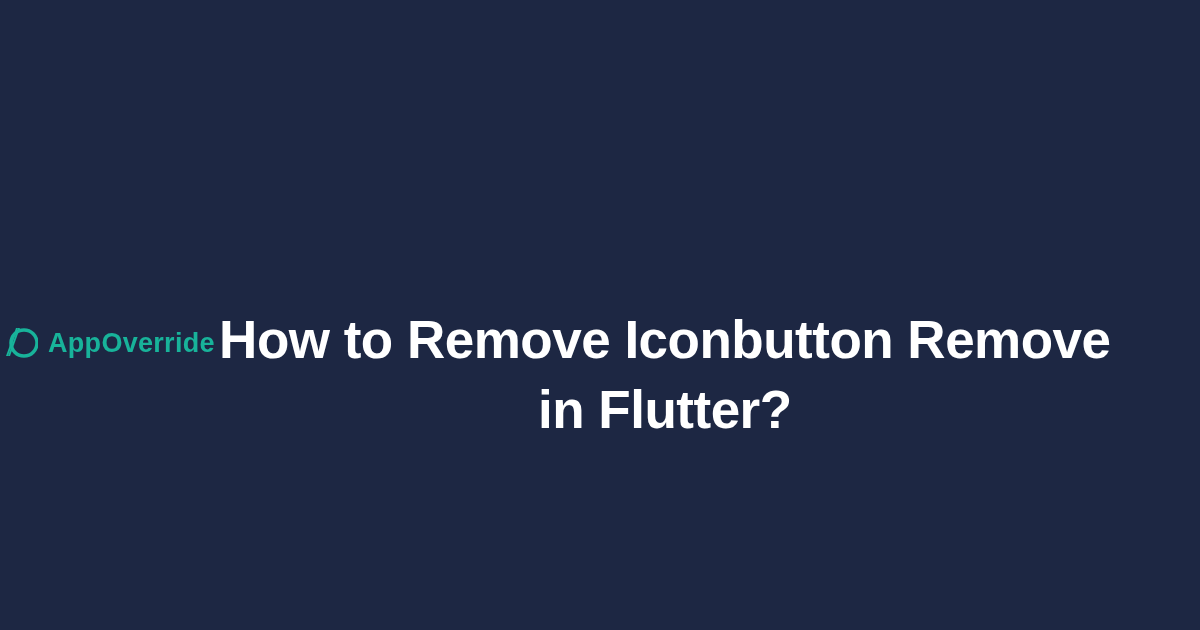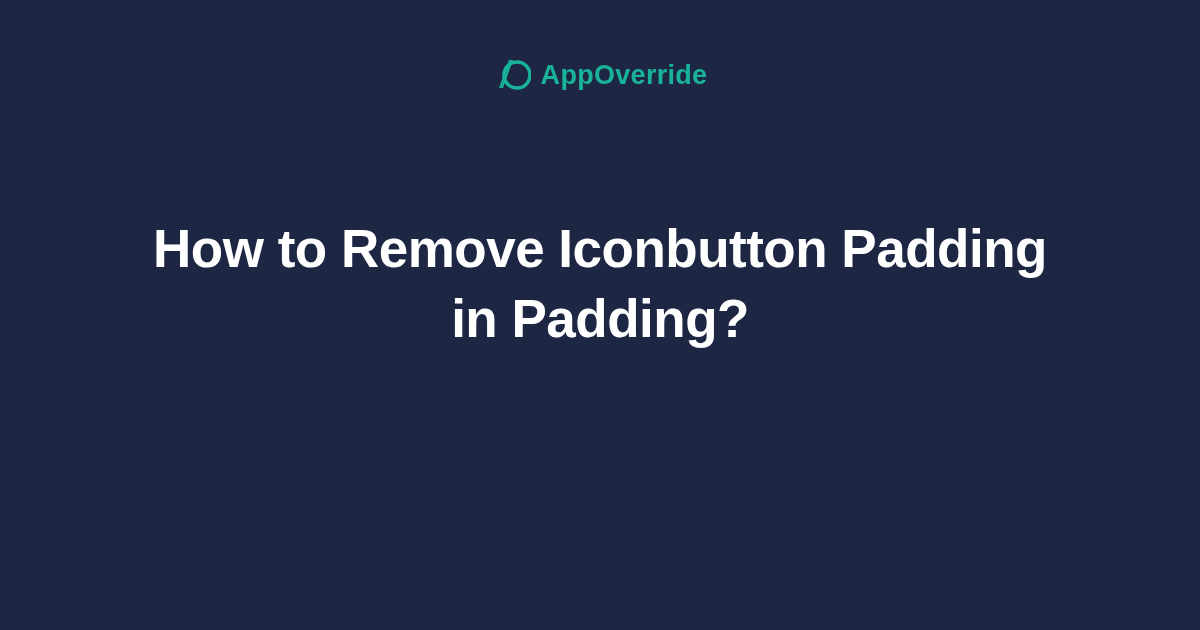--- a/index.html
+++ b/index.html
@@ -11,21 +11,21 @@
       width: 1200px;
       height: 630px;
       background-color: #1d2743;
       font-family: -apple-system, BlinkMacSystemFont, 'Segoe UI', Arial, sans-serif;
       overflow: hidden;
     }
     .container {
       width: 100%;
       height: 100%;
       display: flex;
-      flex-direction: column;
+      flex-direction: row;
       align-items: center;
     }
     .logo-wrapper {
       margin-top: 56px;
       display: flex;
       align-items: center;
       gap: 10px;
     }
     .logo-icon {
       width: 38px;
@@ -56,14 +56,14 @@
   <div class="logo-wrapper">
     <span class="logo-icon">
       <svg width="38" height="38" viewBox="0 0 38 38" fill="none">
         <path d="M 8 32 L 18 4 L 20 4 L 10 32 Z" fill="#18b39a"></path>
         <path d="M 6 32 L 16 4 L 18 4 L 8 32 Z" fill="#18b39a"></path>
         <circle cx="24" cy="19" r="13" stroke="#18b39a" stroke-width="3.5" fill="none"></circle>
       </svg>
     </span>
     <span class="logo-text">AppOverride</span>
   </div>
-  <h1 class="title">How to Remove Iconbutton Padding in Padding?</h1>
+  <h1 class="title">How to Remove Iconbutton Remove in Flutter?</h1>
 </div>
 
 </body></html>

